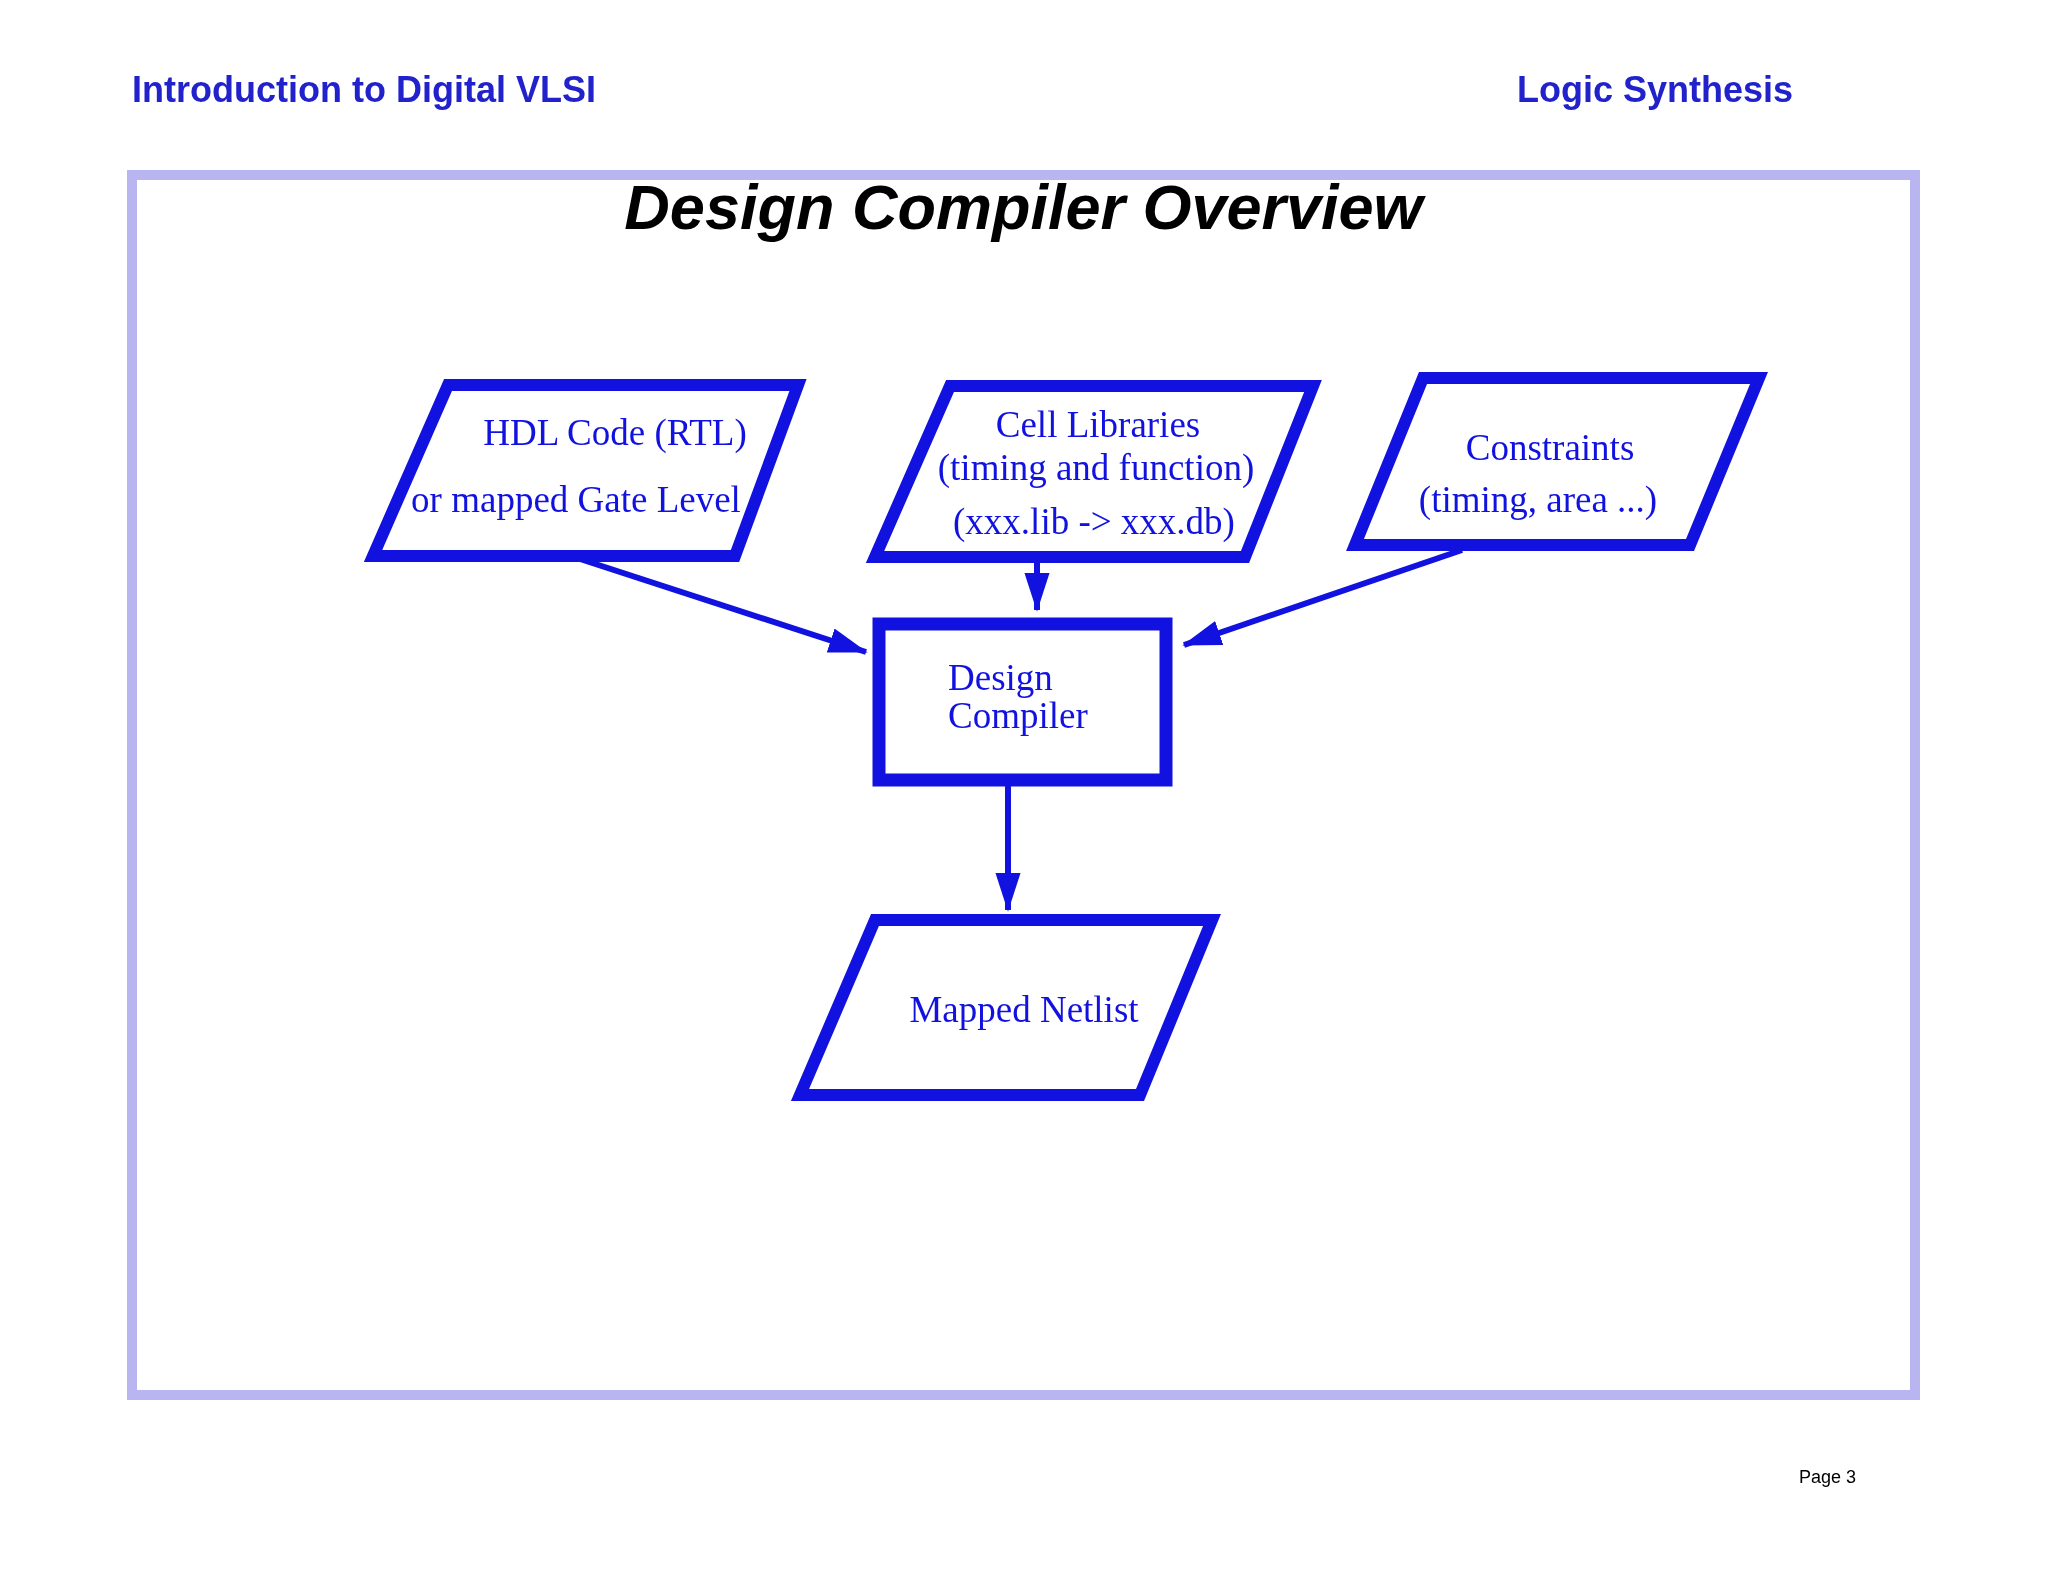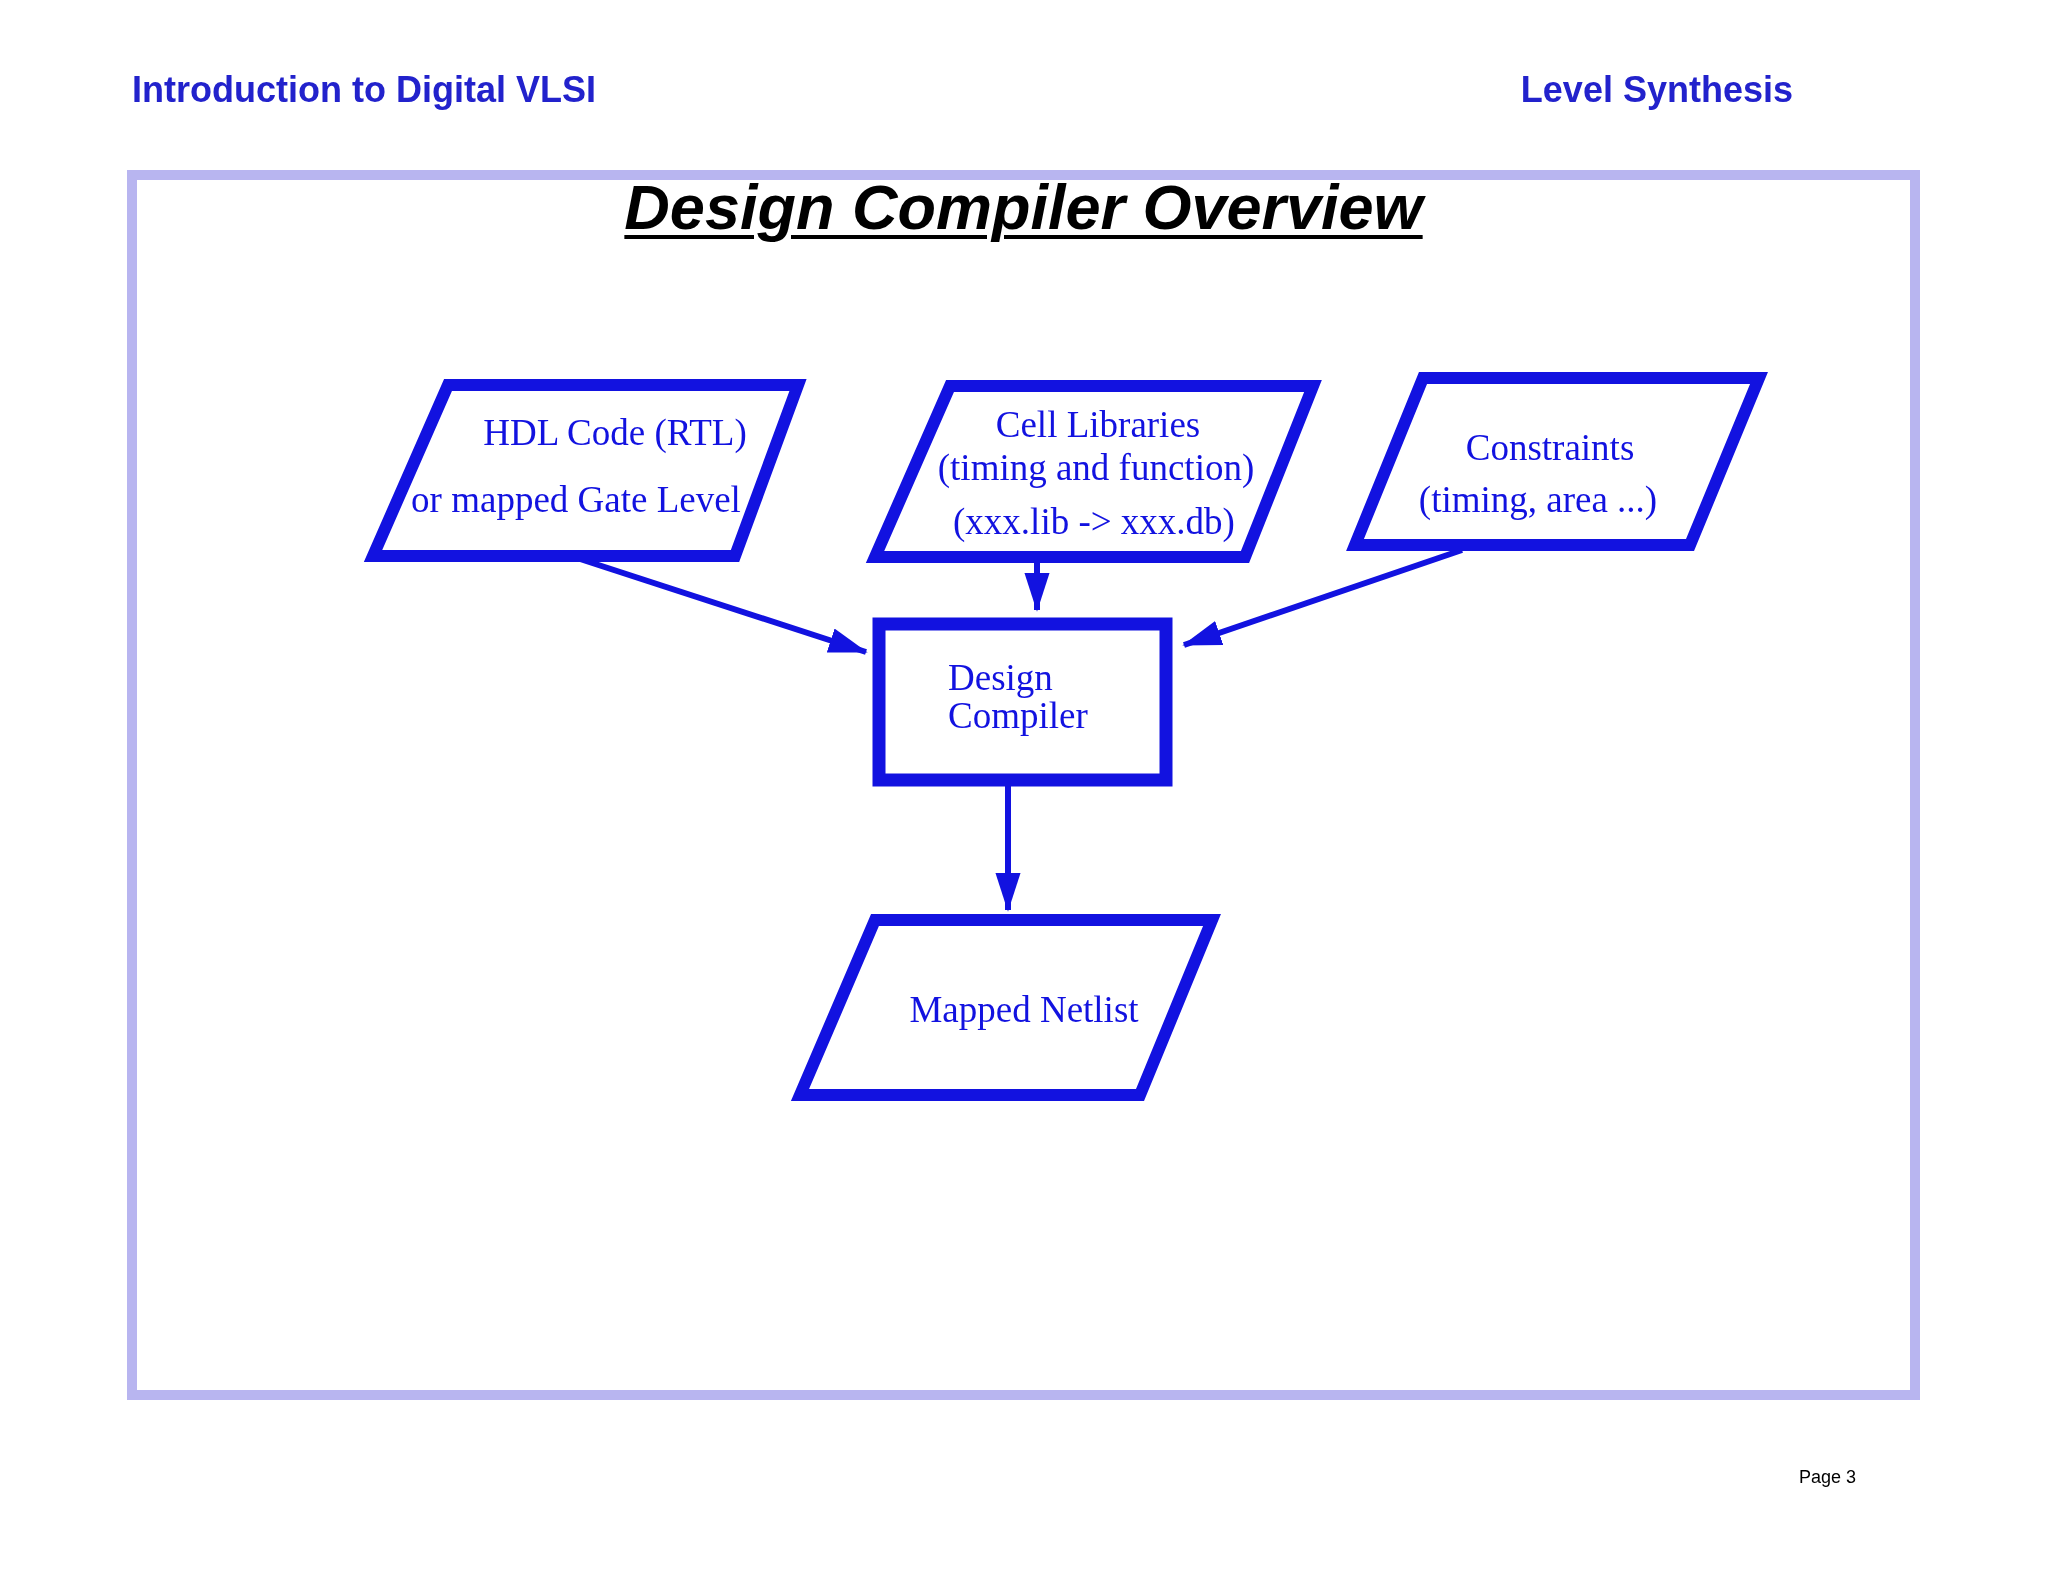--- a/index.html
+++ b/index.html
@@ -20,21 +20,21 @@
   }
   .hdr-left{left:132px;}
   .hdr-right{right:151px;}
   .frame{
     position:absolute;left:127px;top:170px;width:1793px;height:1230px;
     border:10px solid var(--lavender);box-sizing:border-box;background:var(--paper);
   }
   .slide-title{
     position:absolute;left:127px;top:176px;width:1793px;text-align:center;
     font-size:63px;line-height:1;font-weight:bold;font-style:italic;color:var(--ink);
-    text-decoration:underline;text-decoration-thickness:4px;text-underline-offset:6px;
+    text-decoration-thickness:4px;text-underline-offset:6px;
     white-space:nowrap;
   }
   .diagram{position:absolute;left:0;top:0;width:2048px;height:1580px;pointer-events:none;}
   .shape{fill:#ffffff;stroke:var(--blue);stroke-width:12;stroke-linejoin:miter;}
   .rectshape{fill:#ffffff;stroke:var(--blue);stroke-width:13;}
   .edge{stroke:var(--blue);stroke-width:6;fill:none;}
   .ah{fill:var(--blue);}
   .ntext{
     font-family:"Liberation Serif", serif;font-size:37px;fill:var(--blue);
   }
@@ -44,21 +44,21 @@
     position:absolute;left:1799px;top:1468px;font-size:18px;color:var(--ink);
     line-height:1;white-space:nowrap;
   }
 </style>
 </head>
 <body>
 
 <div class="page">
 
   <div class="hdr hdr-left">Introduction to Digital VLSI</div>
-  <div class="hdr hdr-right">Level Synthesis</div>
+  <div class="hdr hdr-right">Logic Synthesis</div>
 
   <div class="frame"></div>
 
   <div class="slide-title">Design Compiler Overview</div>
 
   <svg class="diagram" viewBox="0 0 2048 1580" xmlns="http://www.w3.org/2000/svg">
     <defs>
       <marker id="ah" markerUnits="strokeWidth" markerWidth="6.5" markerHeight="4.2" refX="6.2" refY="2.1" orient="auto" viewBox="0 0 6.5 4.2">
         <path class="ah" d="M0,0 L6.5,2.1 L0,4.2 Z"></path>
       </marker>

